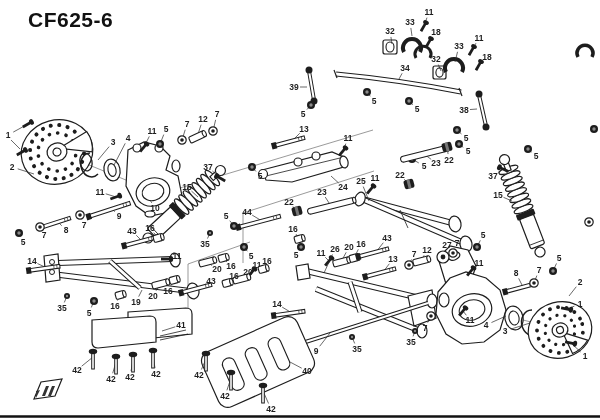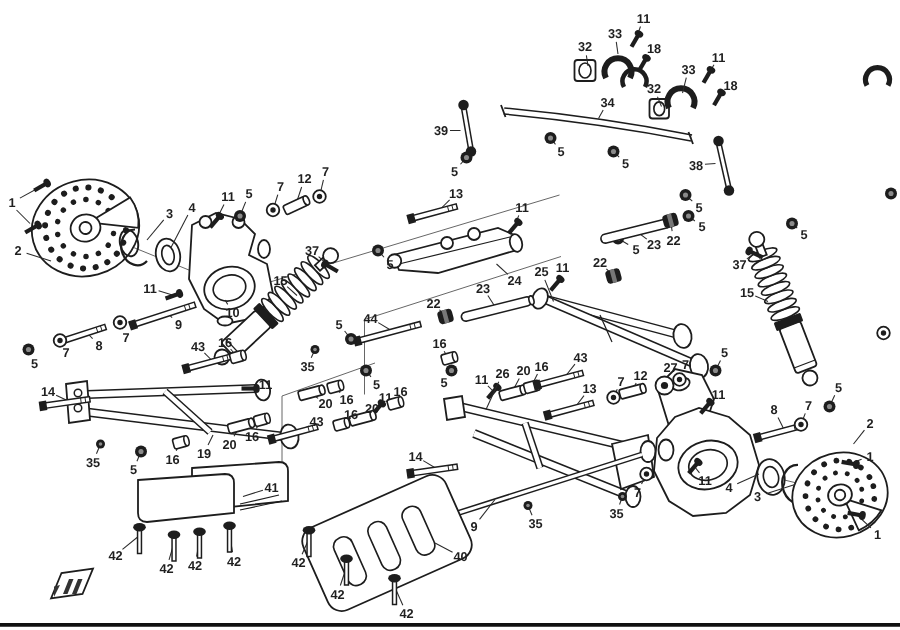--- a/index.html
+++ b/index.html
@@ -13,20 +13,21 @@
   .cons{stroke:#555;stroke-width:.6;fill:none;}
   .dots{fill:none;stroke:#1d1d1d;stroke-linecap:round;}
   .hollow-o{stroke:#1d1d1d;fill:none;}
   .callout{font:700 8.5px "Liberation Sans",sans-serif;fill:#1f1f1f;text-anchor:middle;}
   .leader{stroke:#2a2a2a;stroke-width:.7;}
 </style>
 </head>
 <body>
 
 <div class="stage">
+  <div class="title">CF625-6</div>
 
   <svg width="600" height="420" viewBox="0 0 600 420">
     <defs>
       <g id="g-nut">
           <circle r="4" fill="#1d1d1d"></circle>
           <circle r="1.7" fill="#8a8a8a"></circle>
         </g>
       <g id="g-nutS">
           <circle r="3" fill="#1d1d1d"></circle>
           <circle r="1.2" fill="#8a8a8a"></circle>

